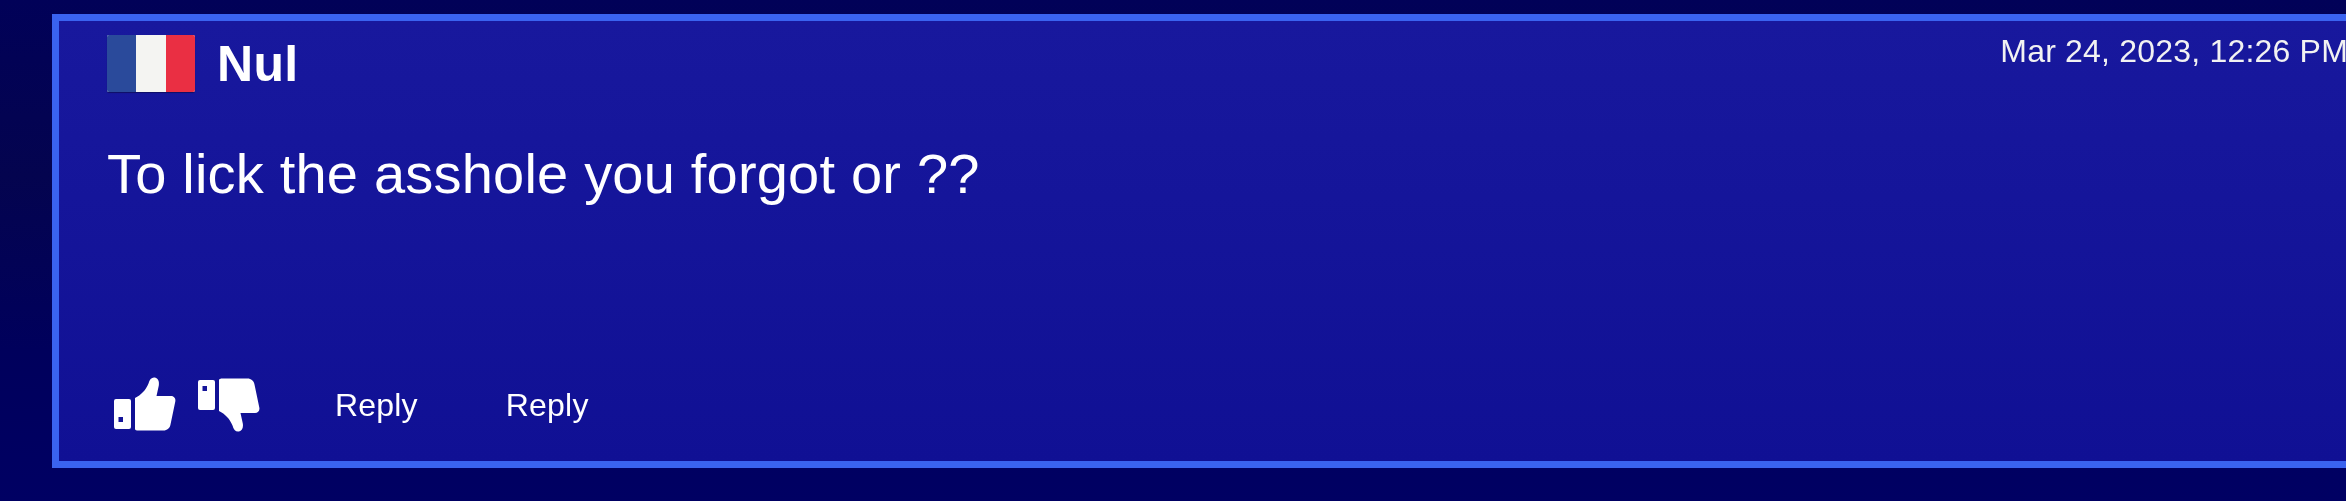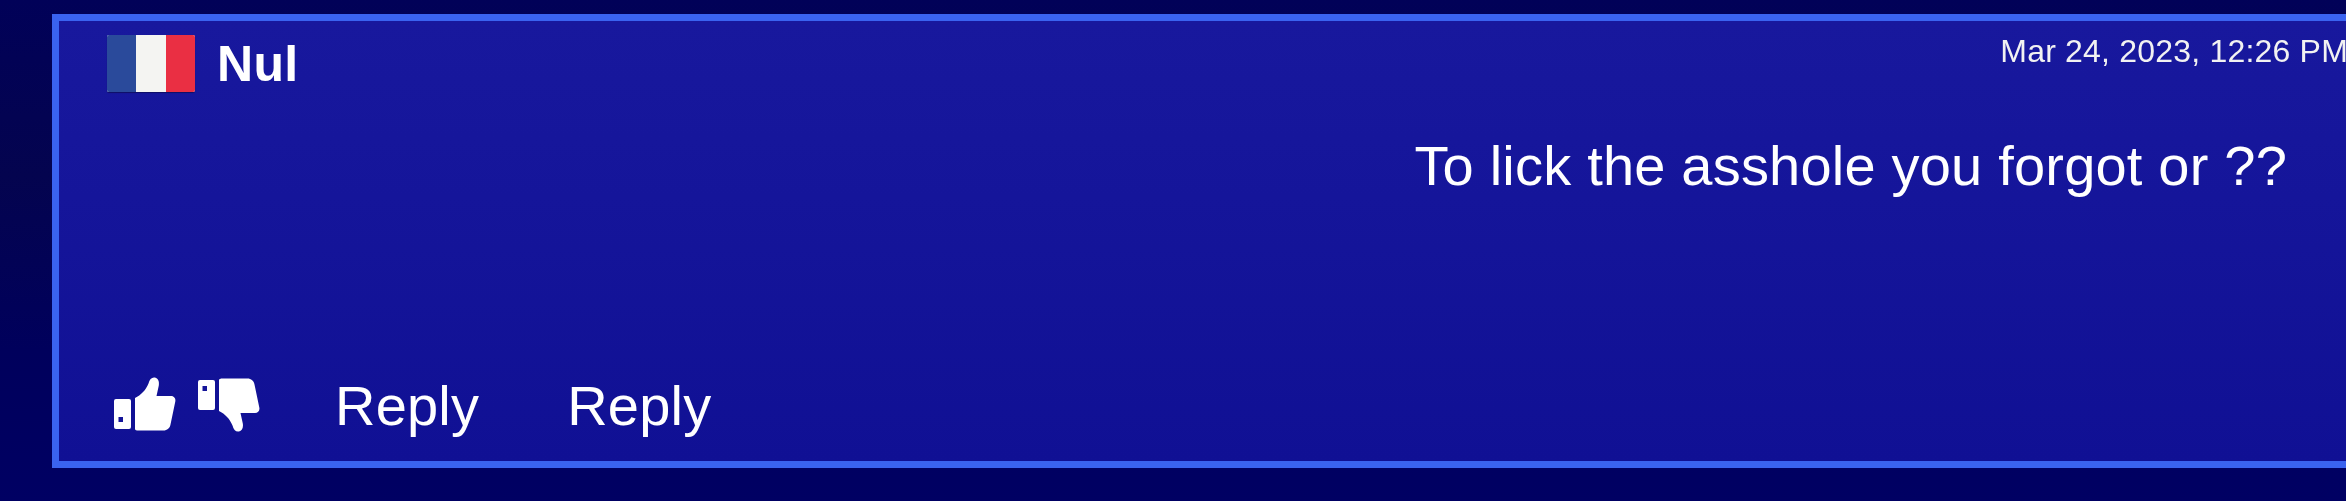--- a/index.html
+++ b/index.html
@@ -94,27 +94,26 @@
     top: 12px;
     font-size: 32px;
     color: #f2f2f2;
     white-space: nowrap;
     letter-spacing: 0.2px;
   }
   
   .comment-body {
     position: absolute;
     left: 48px;
-    top: 112px;
+    top: 120px;
     width: 2180px;
     font-size: 56px;
     color: #ffffff;
     line-height: 1.18;
     letter-spacing: 0.2px;
-    text-align: right;
   }
   
   .comment-actions {
     position: absolute;
     left: 44px;
     top: 346px;
     display: flex;
     align-items: center;
     height: 76px;
   }
@@ -124,21 +123,21 @@
     display: flex;
     align-items: center;
     justify-content: center;
     background: transparent;
     border: none;
     padding: 0;
     cursor: pointer;
   }
   .action-icon-btn svg { display: block; }
   .action-link {
-    font-size: 56px;
+    font-size: 32px;
     color: #ffffff;
     cursor: pointer;
     white-space: nowrap;
     letter-spacing: 0.2px;
   }
   .action-link.reply { margin-left: 64px; }
   .action-link.report { margin-left: 88px; }
 </style>
 </head>
 <body>

